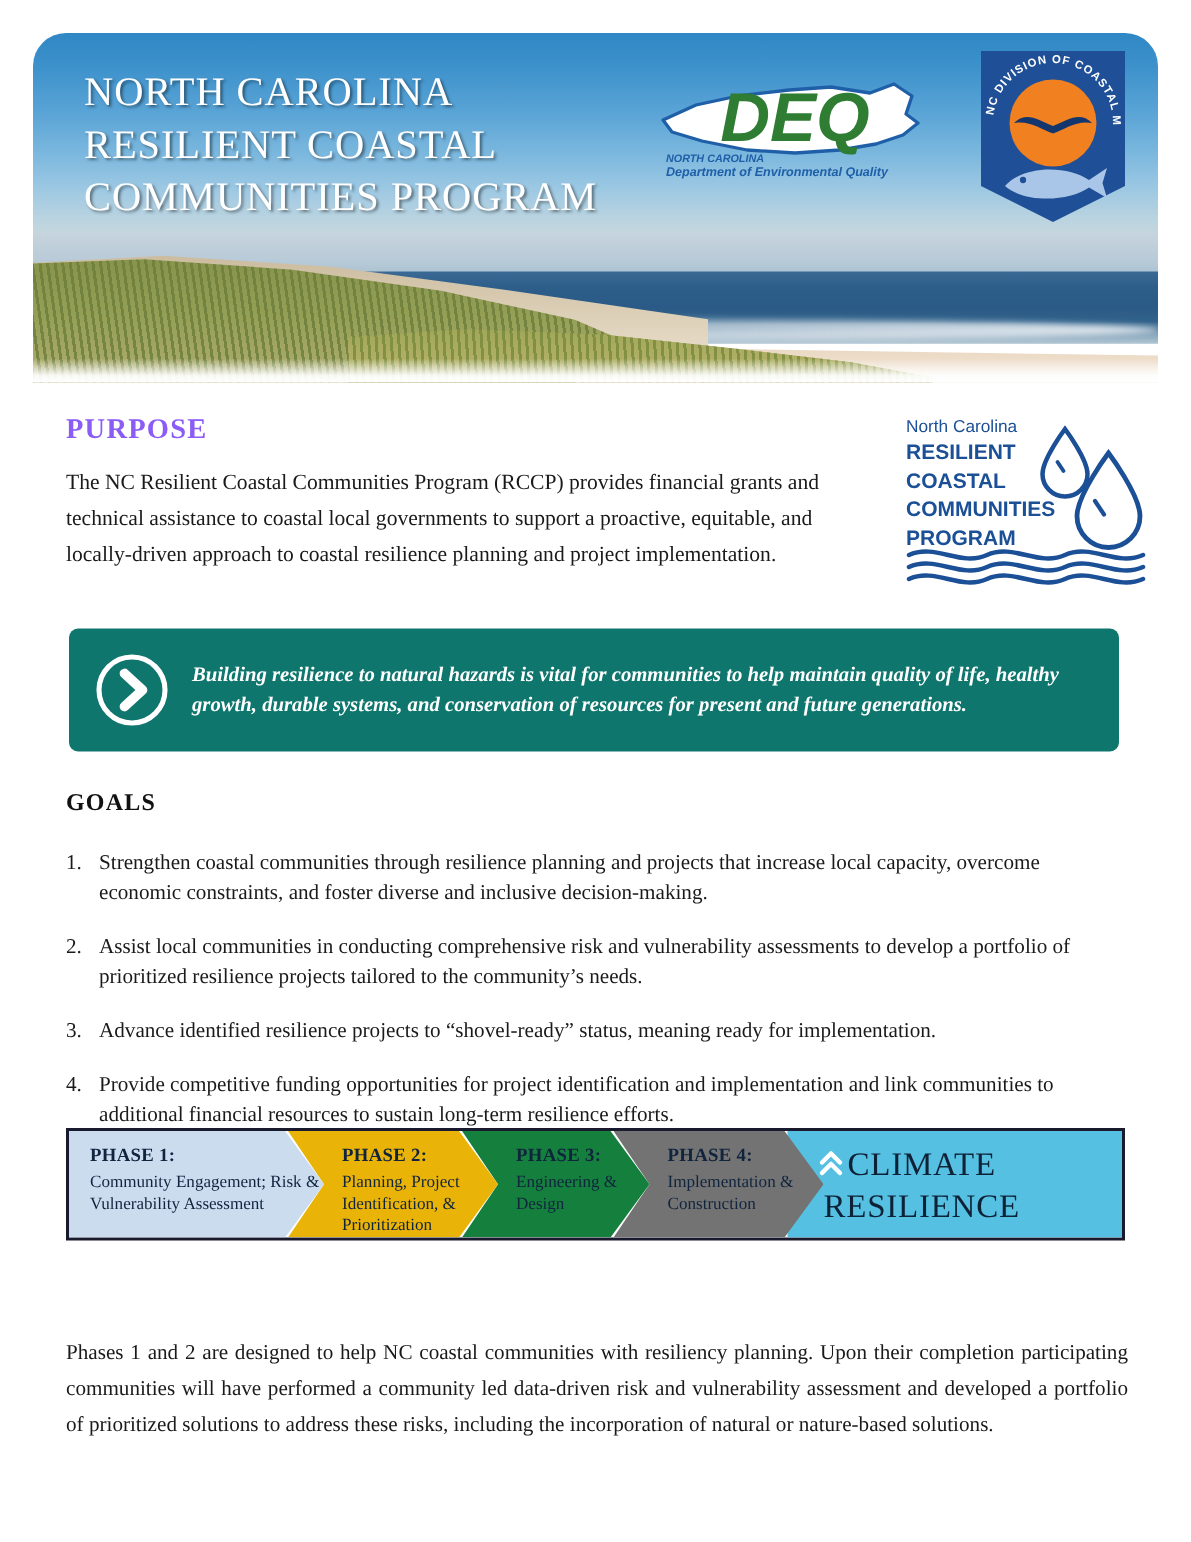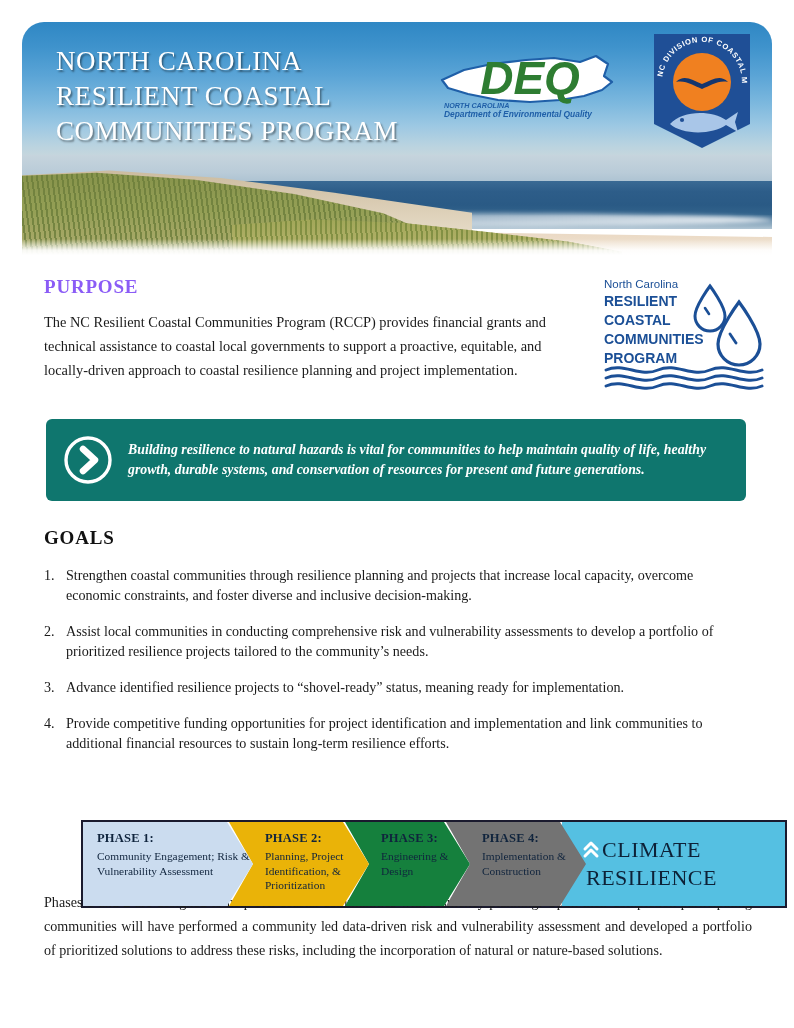--- a/index.html
+++ b/index.html
@@ -165,47 +165,46 @@
     font-weight: bold;
     font-size: 13.8px;
     line-height: 20px;
     font-family: "Liberation Serif", serif;
   }
 
   
   .goals-head {
     position: absolute;
     left: 44px; top: 527px;
-    font-size: 19px; font-weight: bold;
+    font-size: 16px; font-weight: bold;
     letter-spacing: 0.8px; color: #111;
   }
   .goals-list {
     position: absolute;
     left: 44px; top: 565px;
     width: 705px;
   }
   .goal-item {
     display: flex;
     margin-bottom: 16px;
     font-size: 14.1px;
     line-height: 20px;
     color: #1a1a1a;
   }
   .goal-num { flex: 0 0 22px; }
   .goal-text { flex: 1; }
 
   
   .phases {
     position: absolute;
-    left: 44px; top: 820px;
-    width: 706px; height: 88px;
+    left: 44px; top: 752px;
+    width: 706px; height: 75px;
     border: 2px solid #1a1a2e;
     display: flex;
     overflow: hidden;
-    margin-left: 37px;
   }
   .phase {
     position: relative;
     padding: 9px 0 0 14px;
     color: #10243d;
   }
   .phase-label {
     font-family: "Liberation Serif", serif;
     font-weight: bold;
     font-size: 12.5px;

